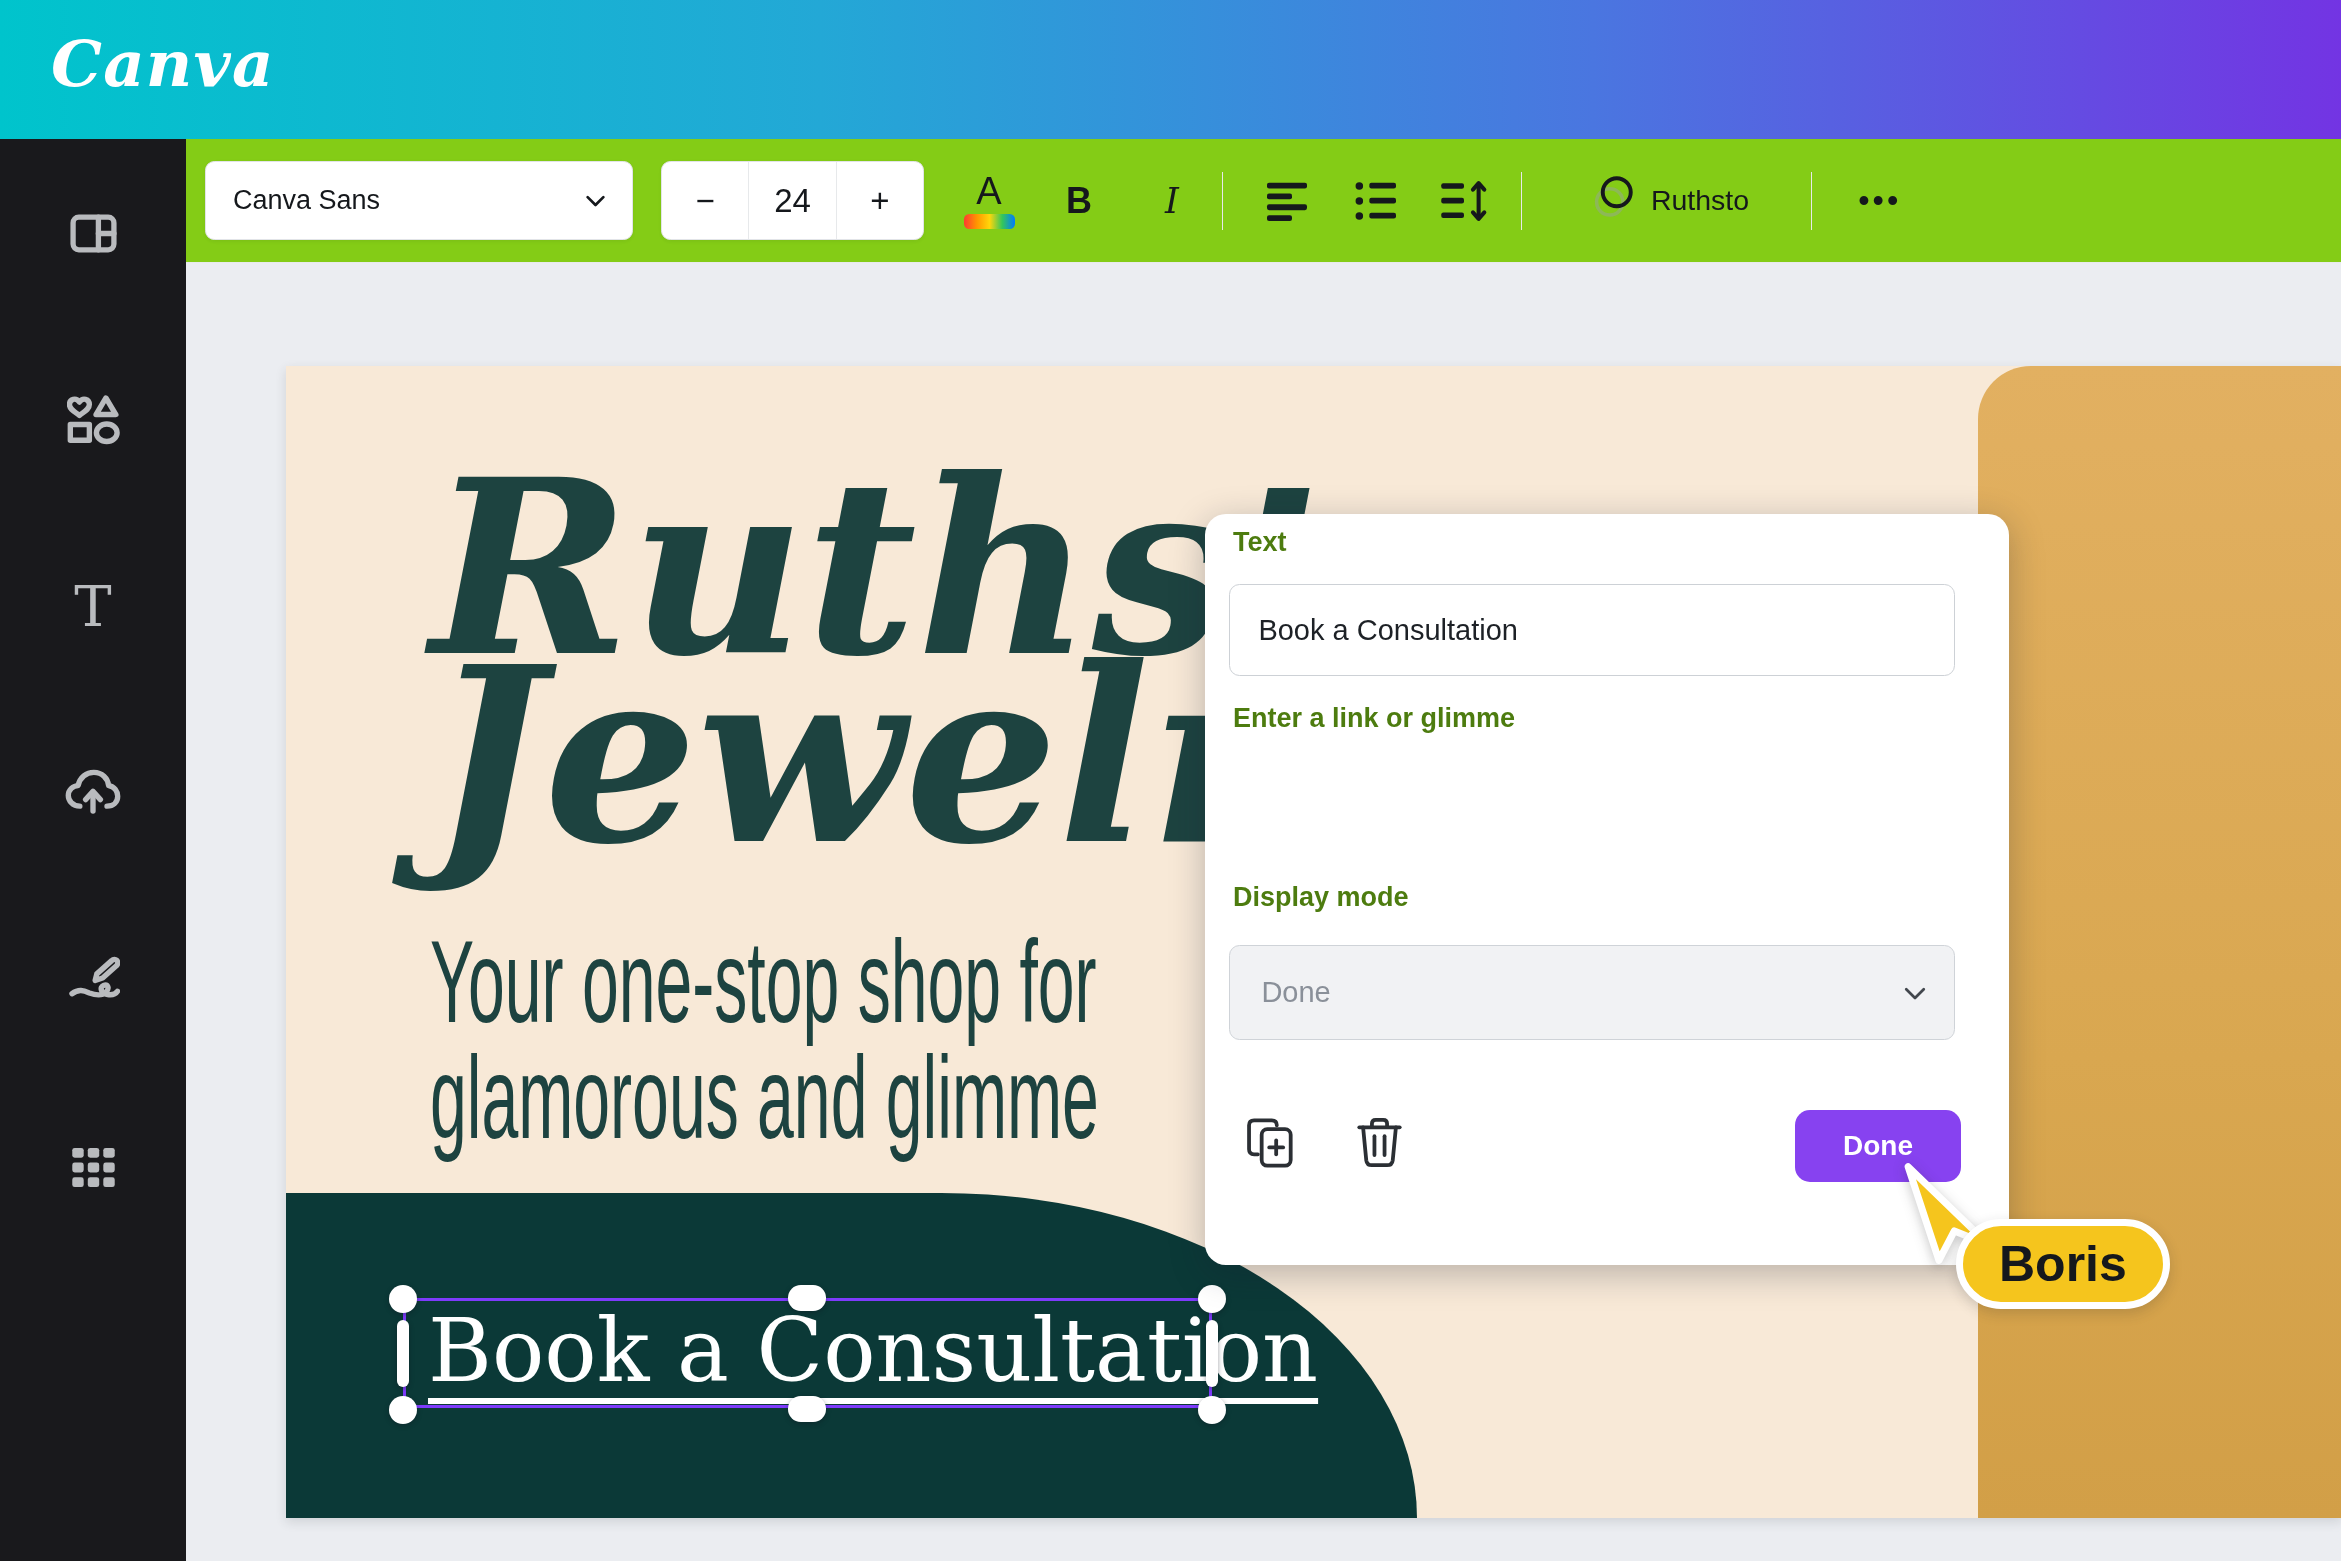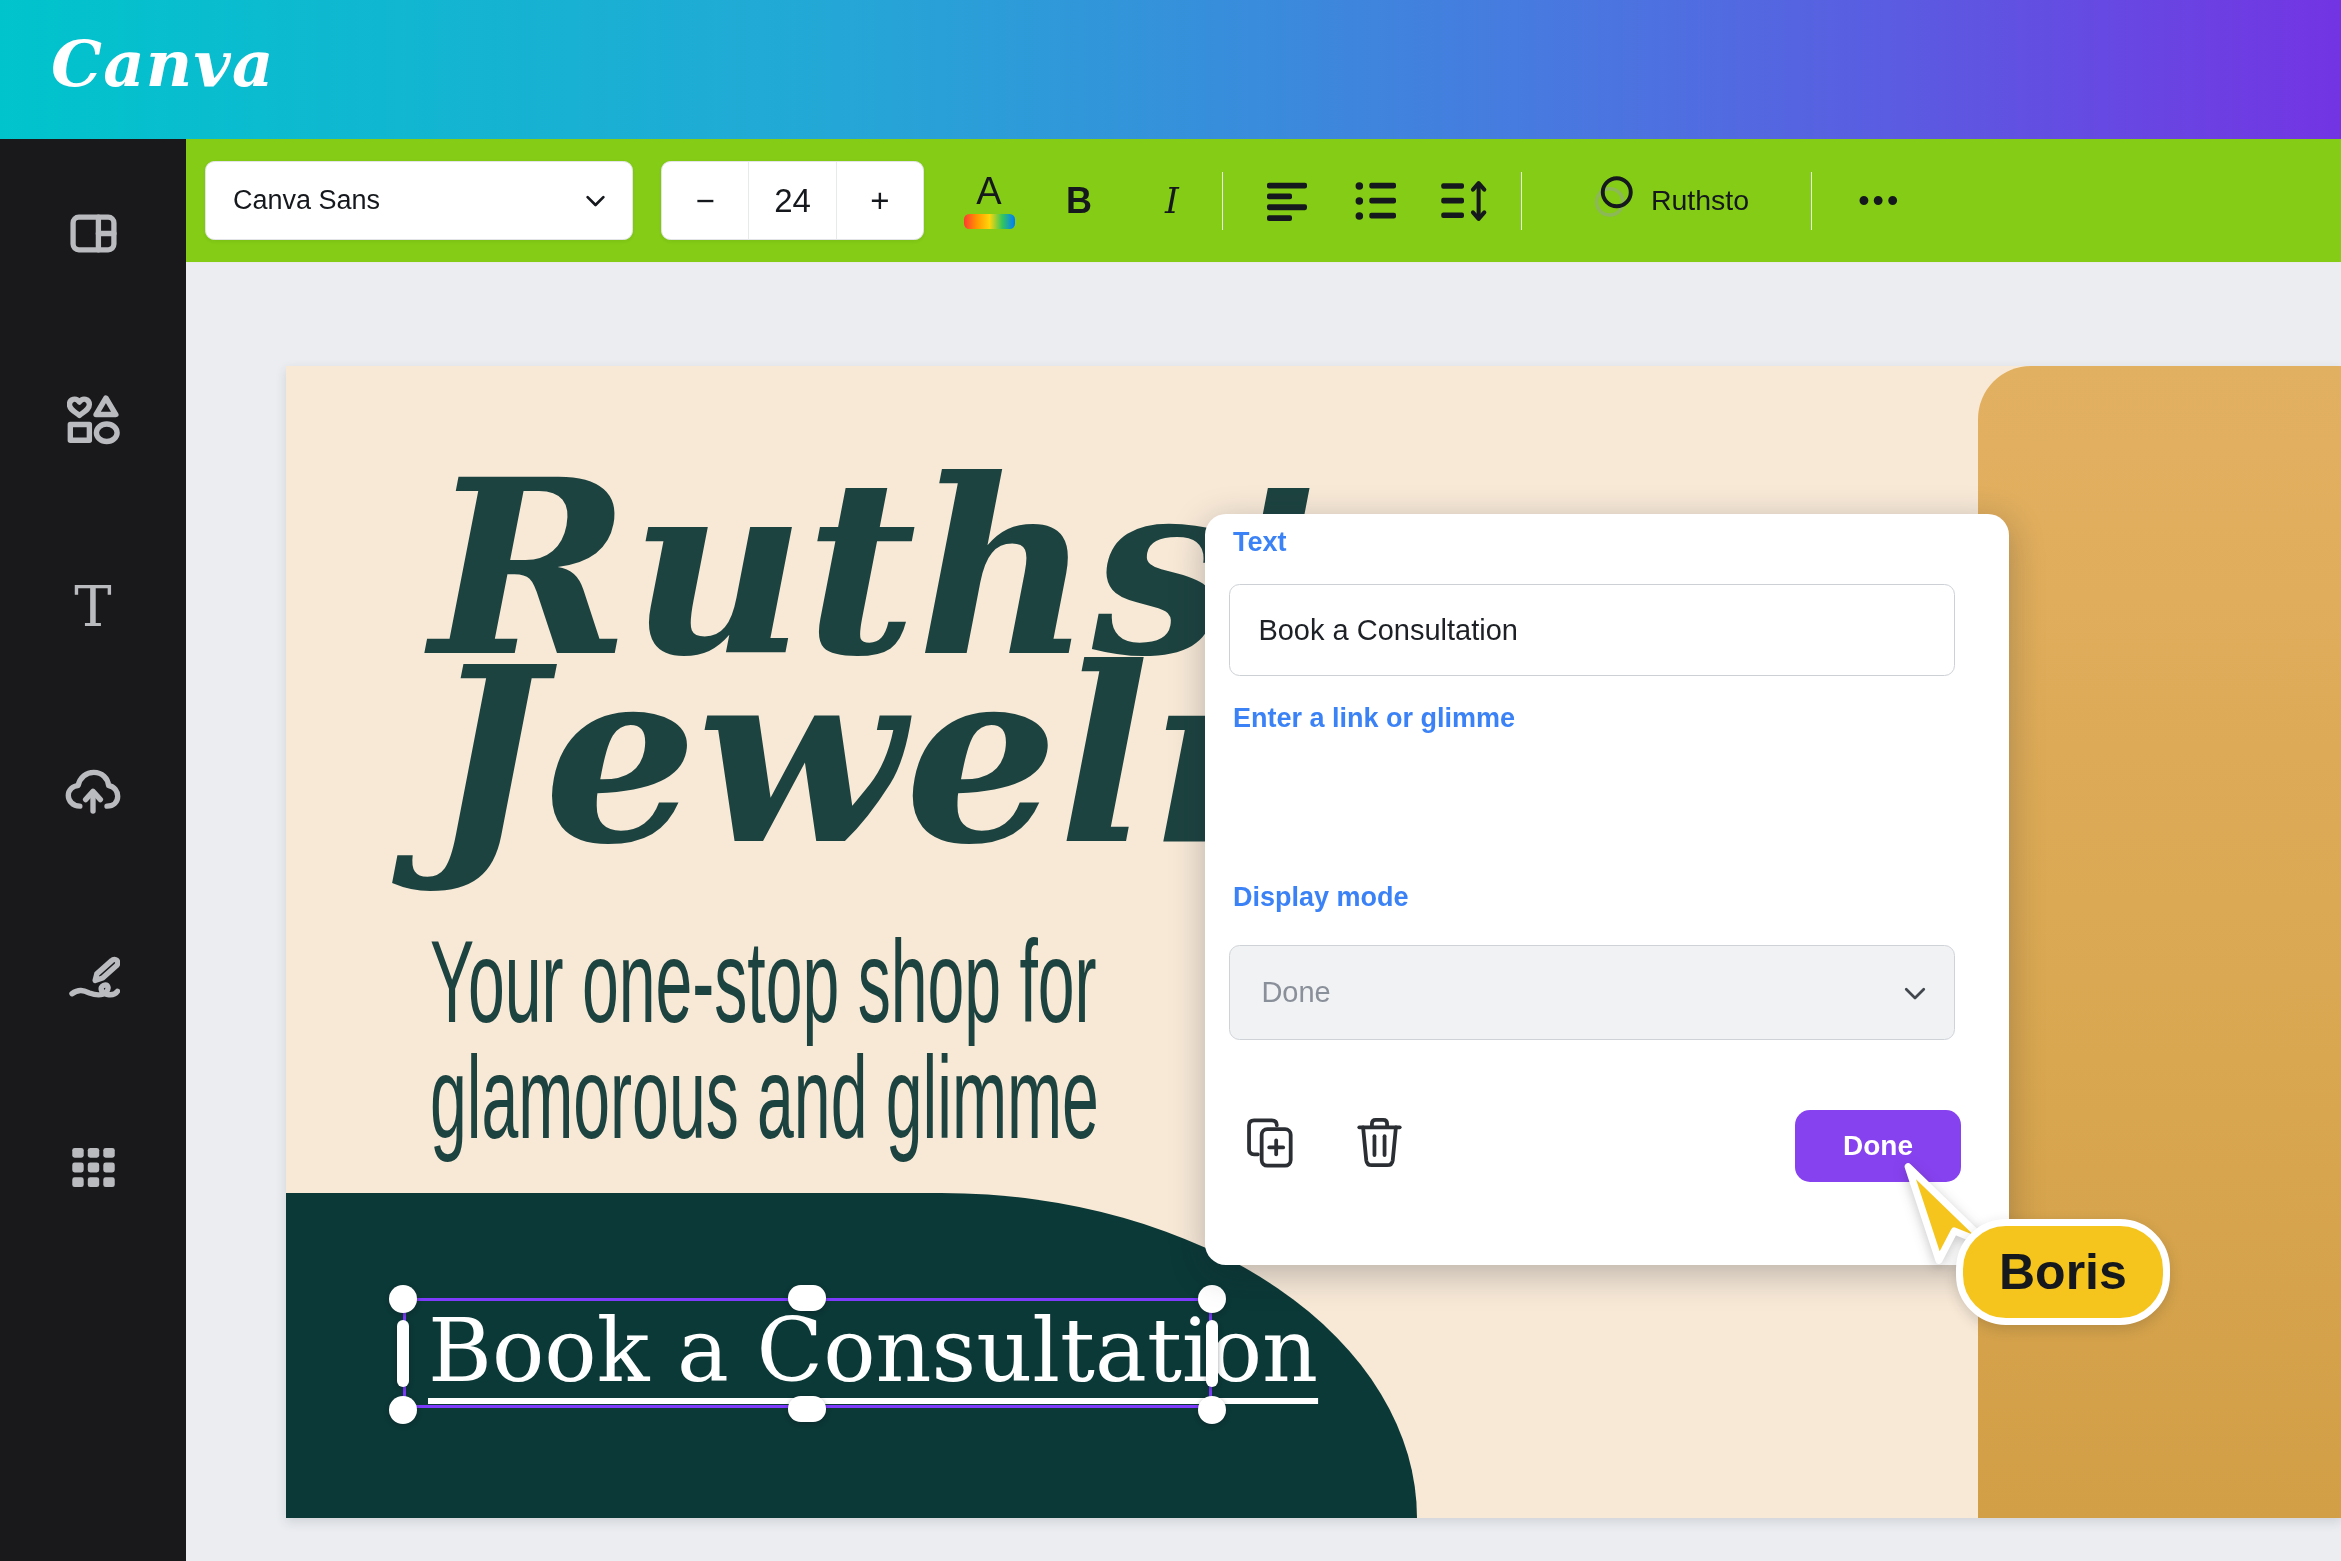--- a/index.html
+++ b/index.html
@@ -75,39 +75,39 @@
   .sel-box{position:absolute;left:117px;top:932px;width:809px;height:110px;
     border:3.5px solid #7e3bfc;box-sizing:border-box;}
   .handle{position:absolute;background:#fff;box-shadow:0 1.7px 5.2px rgba(15,23,33,.4);}
   .h-corner{width:28px;height:28px;border-radius:50%;}
   .h-top{width:38px;height:25.6px;border-radius:12.8px;}
   .h-side{width:11.6px;height:67px;border-radius:7px;}
 
   
   .popup{position:absolute;left:1205px;top:514px;width:804px;height:751px;background:#fff;
     border-radius:21px;box-shadow:0 8.1px 35px rgba(20,30,45,.28);}
-  .pp-label{position:absolute;left:28px;font-size:27px;font-weight:700;color:#3b82f6;}
+  .pp-label{position:absolute;left:28px;font-size:27px;font-weight:700;color:#4d7c0f;}
   .pp-input{position:absolute;left:24.4px;width:726px;height:92px;border:1.2px solid #cdd1d6;
     border-radius:10.5px;box-sizing:border-box;font-size:29px;color:#1d2126;padding:0 23px 0 28px;
     font-family:"Liberation Sans","DejaVu Sans",sans-serif;outline:none;background:#fff;}
   .pp-select{position:absolute;left:24.4px;top:431px;width:726px;height:95px;background:#f1f2f4;
     border:1.2px solid #cfd3d8;border-radius:10.5px;box-sizing:border-box;display:flex;align-items:center;}
   .pp-select .val{font-size:29px;color:#8a9099;margin-left:31px;}
   .pp-select svg{margin-left:auto;margin-right:24.4px;}
   .pp-icon{position:absolute;top:596px;width:65px;height:65px;display:flex;align-items:center;
     justify-content:center;background:none;border:none;}
   .pp-icon svg{stroke:#2b2f34;fill:none;stroke-width:6;stroke-linecap:round;stroke-linejoin:round;}
   .done-btn{position:absolute;left:590px;top:596px;width:166px;height:72px;background:#8742f0;
     border:none;border-radius:15px;color:#fff;font-size:28px;font-weight:600;
     font-family:"Liberation Sans","DejaVu Sans",sans-serif;}
 
   
   .cursor{position:absolute;left:1898px;top:1159px;filter:drop-shadow(0 3.5px 5.8px rgba(30,30,30,.25));}
   .boris-tag{position:absolute;left:1956px;top:1219px;background:#f5c51d;border:7.6px solid #fff;
-    border-radius:50px;padding:17px 36px;font-size:50px;font-weight:600;color:#15181c;
+    border-radius:50px;padding:9px 36px;font-size:50px;font-weight:600;color:#15181c;
     box-shadow:0 4.6px 12.8px rgba(40,40,40,.18);}
 </style>
 </head>
 <body>
 
 <div id="app">
 
   <div class="header">
     <div class="logo">Canva</div>
   </div>

